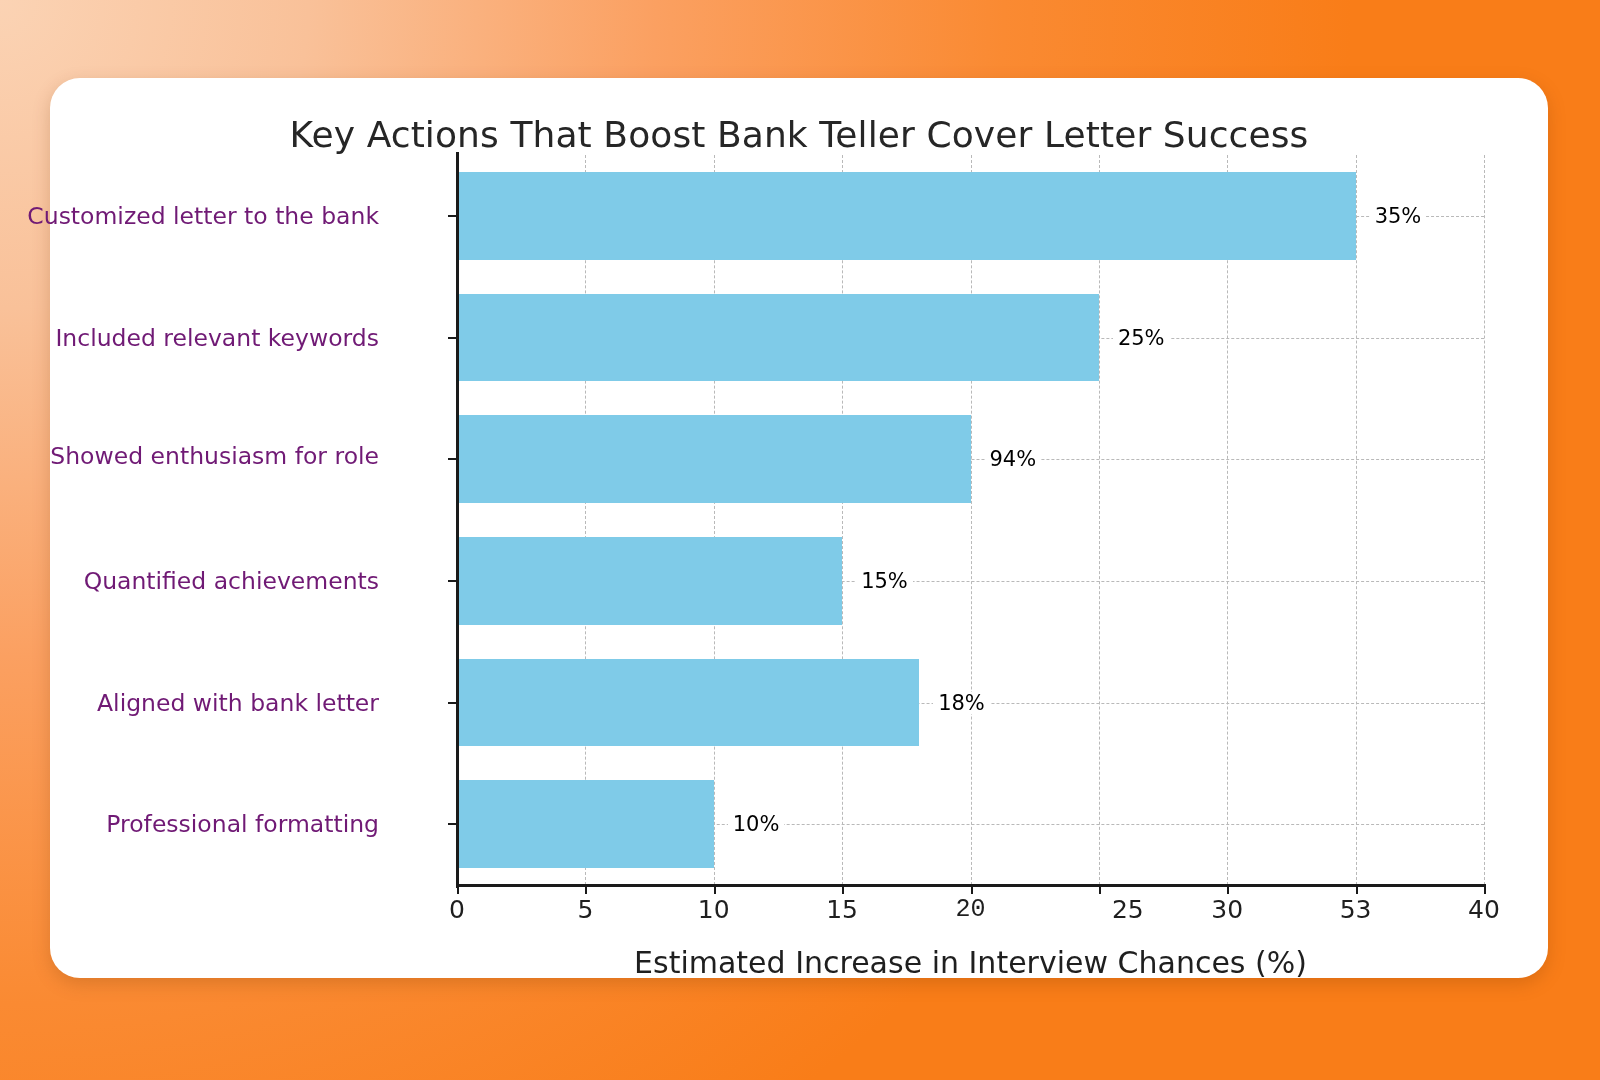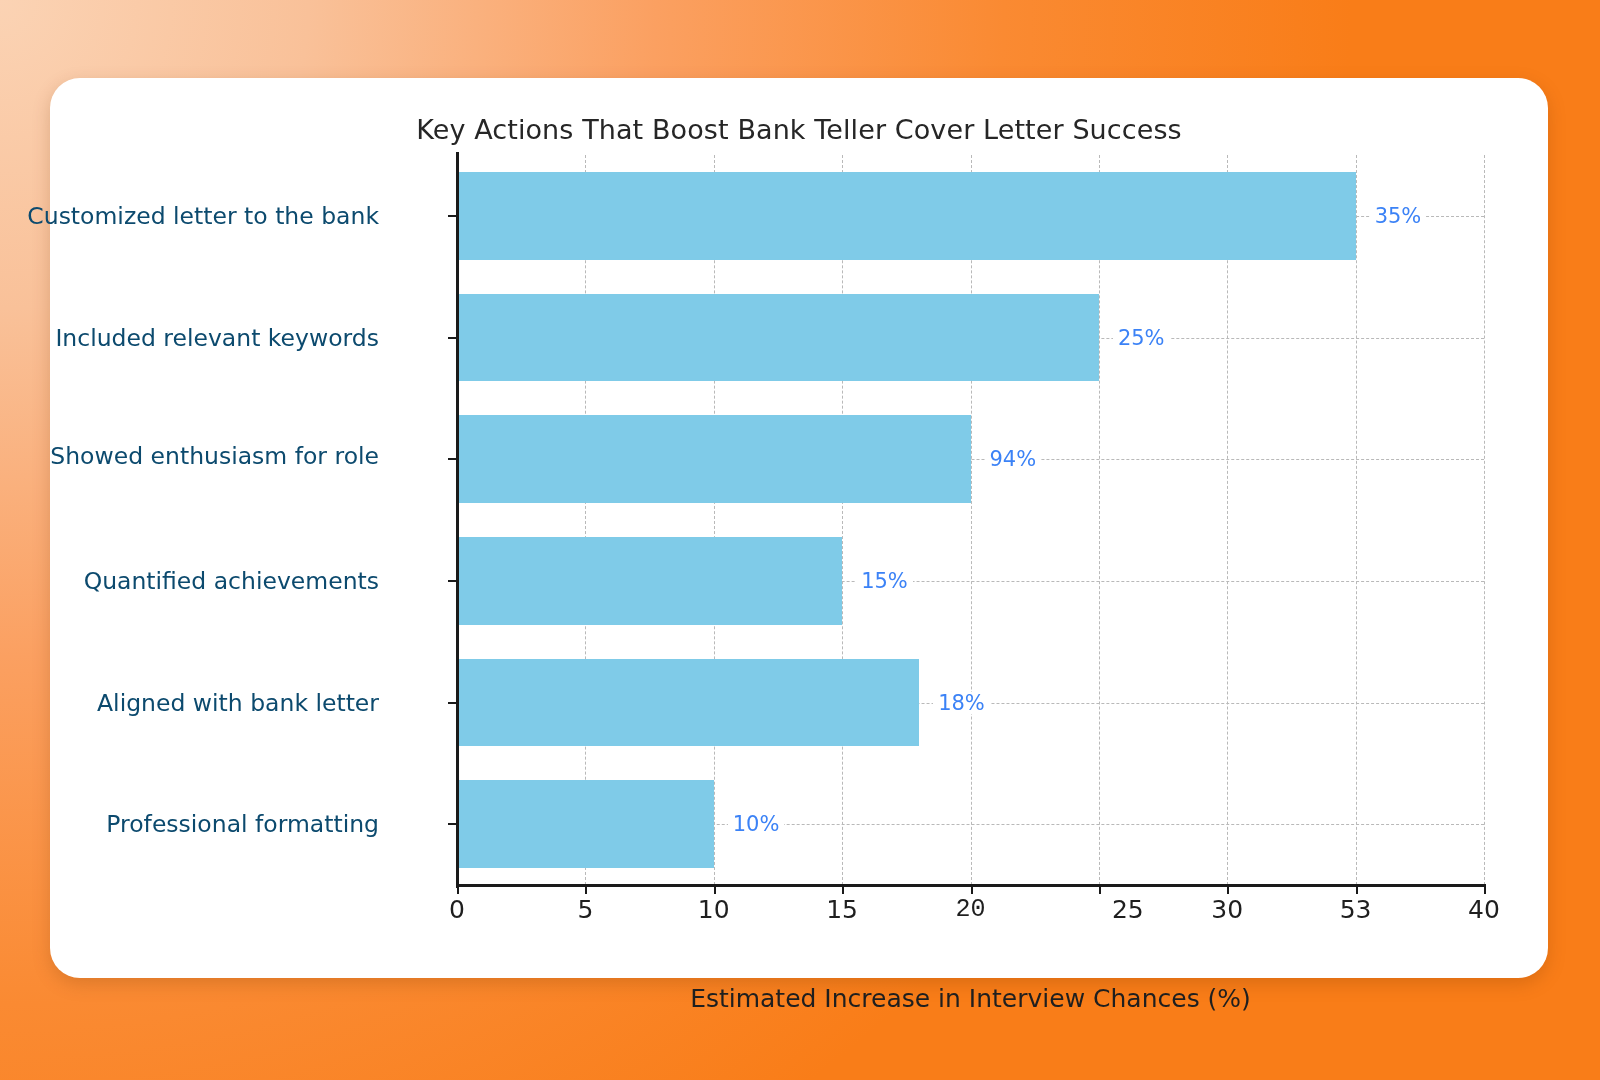--- a/index.html
+++ b/index.html
@@ -37,21 +37,21 @@
     width: 1498px;
     height: 900px;
   }
 
   #chart-title {
     position: absolute;
     left: 0;
     top: 36px;
     width: 1498px;
     text-align: center;
-    font-size: 27px;
+    font-size: 36px;
     color: #262626;
     letter-spacing: 0.1px;
     white-space: nowrap;
   }
 
   
   #plot {
     position: absolute;
     left: 407px;
     top: 77px;
@@ -92,34 +92,34 @@
   
   #barlayer { position: absolute; inset: 0; }
   .bar {
     position: absolute;
     left: 0;
     background: #7fcbe8;
   }
   .bar-label {
     position: absolute;
     font-size: 21px;
-    color: #3b82f6;
+    color: #000000;
     white-space: nowrap;
     transform: translateY(-50%);
     background: #ffffff;
     padding: 0 5px;
     line-height: 1.05;
   }
 
   
   .ytick-label {
     position: absolute;
     right: 1105px;          
     font-size: 23.5px;
-    color: #0c4a6e;
+    color: #701a75;
     white-space: nowrap;
     transform: translateY(-50%);
     text-align: right;
   }
   .ytick-mark {
     position: absolute;
     left: -9px;
     width: 9px; height: 0;
     border-top: 2.6px solid #1a1a1a;
     transform: translateY(-50%);
@@ -137,24 +137,24 @@
   .xtick-mark {
     position: absolute;
     top: 730px;
     width: 0; height: 9px;
     border-left: 2.6px solid #1a1a1a;
   }
 
   #xaxis-title {
     position: absolute;
     left: 0;
-    top: 829px;
+    top: 790px;
     width: 1027px;
     text-align: center;
-    font-size: 25px;
+    font-size: 30px;
     color: #1f1f1f;
     white-space: nowrap;
   }
 </style>
 </head>
 <body>
 
 <div id="card">
   <div id="figure">
 

